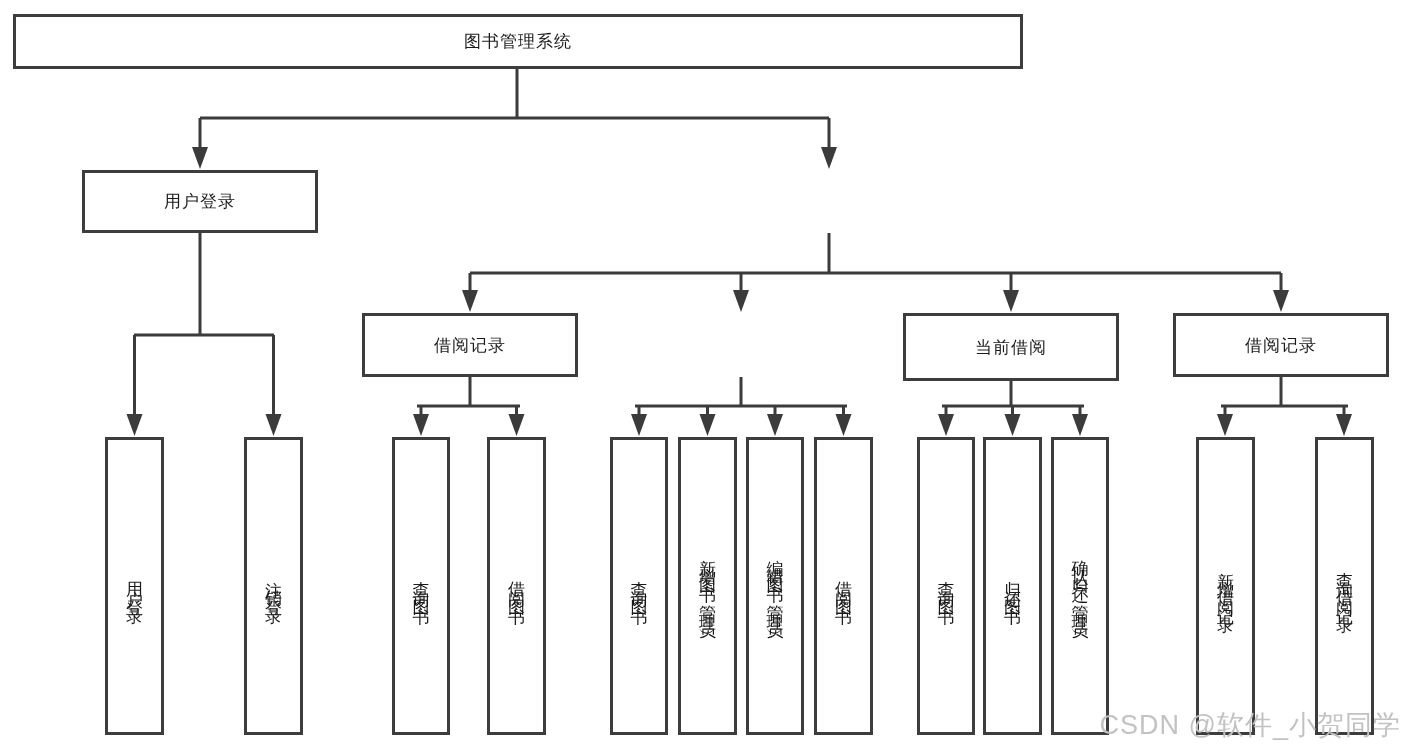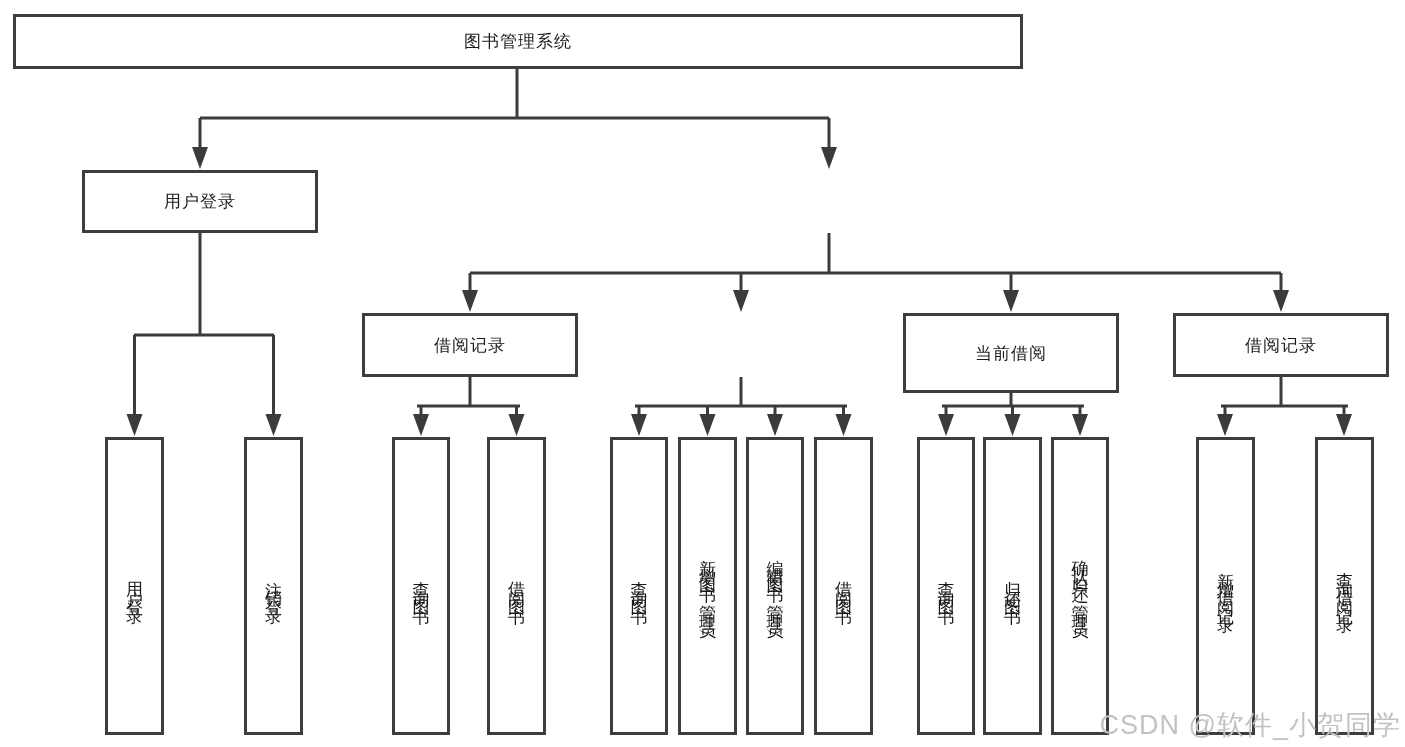--- a/index.html
+++ b/index.html
@@ -128,21 +128,21 @@
       <line x1="1344" y1="406" x2="1344" y2="420"></line>
         <polygon points="1336,414 1352,414 1344,436"></polygon>
     </g>
   </svg>
 
   <div class="node" style="left:13px; top:14px; width:1010px; height:55px;">图书管理系统</div>
 
   <div class="node" style="left:82px; top:170px; width:236px; height:63px;">用户登录</div>
 
   <div class="node" style="left:362px; top:313px; width:216px; height:64px;">借阅记录</div>
-  <div class="node" style="left:903px; top:313px; width:216px; height:80px;">当前借阅</div>
+  <div class="node" style="left:903px; top:313px; width:216px; height:68px;">当前借阅</div>
   <div class="node" style="left:1173px; top:313px; width:216px; height:64px;">借阅记录</div>
 
   <div class="node vertical" style="left:105px; top:437px; width:59px; height:298px;">用户登录</div>
   <div class="node vertical" style="left:244px; top:437px; width:59px; height:298px;">注销登录</div>
 
   <div class="node vertical" style="left:392px; top:437px; width:58px; height:298px;">查询图书</div>
   <div class="node vertical" style="left:487px; top:437px; width:59px; height:298px;">借阅图书</div>
 
   <div class="node vertical" style="left:610px; top:437px; width:58px; height:298px;">查询图书</div>
   <div class="node vertical" style="left:678px; top:437px; width:59px; height:298px;">新增图书（管理员）</div>

